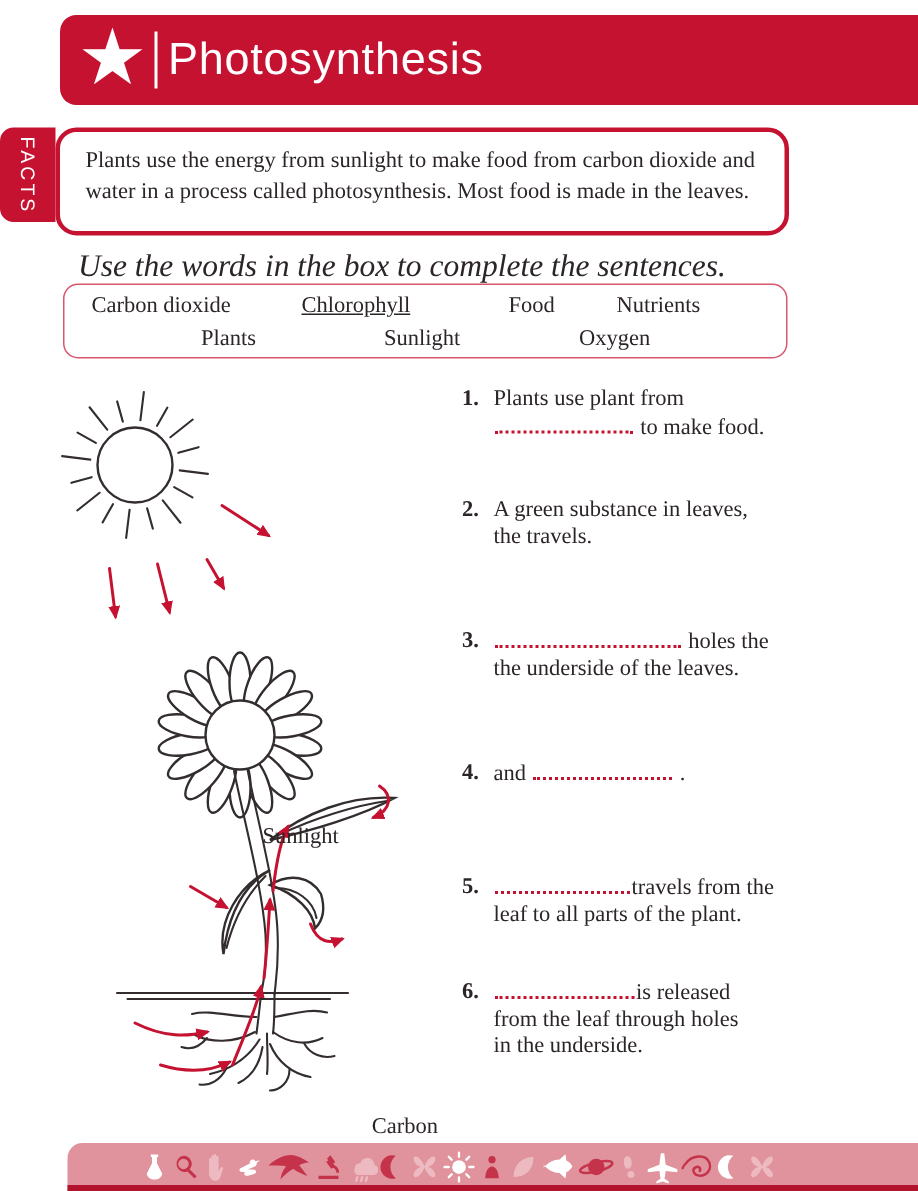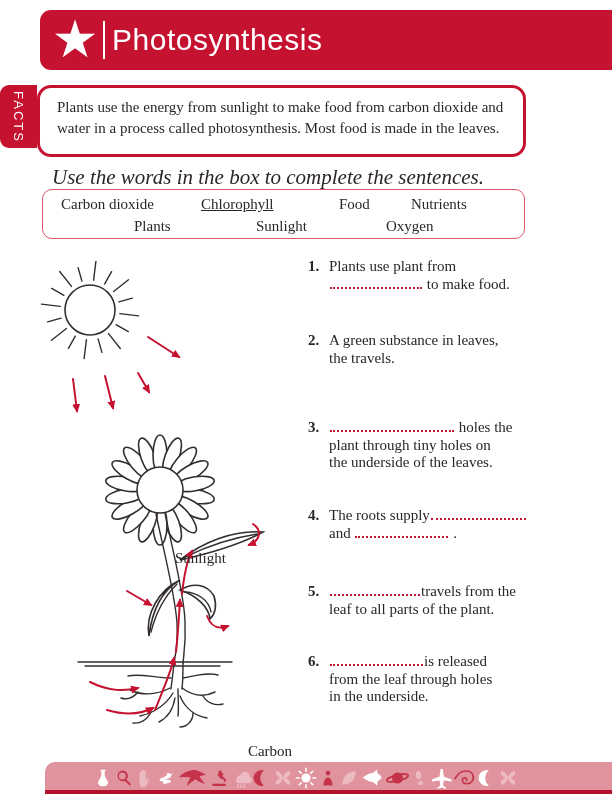--- a/index.html
+++ b/index.html
@@ -139,28 +139,26 @@
         <span class="num">2.</span>
         <div>
           <div><span>A green substance in leaves,</span></div>
           <div><span>the travels.</span></div>
         </div>
       </div>
       <div class="question">
         <span class="num">3.</span>
         <div>
           <div><span class="blank" style="width: 124px;"></span><span> holes the</span></div>
-          <div><span>plant through tiny holes on</span></div>
           <div><span>the underside of the leaves.</span></div>
         </div>
       </div>
       <div class="question">
         <span class="num">4.</span>
         <div>
-          <div><span>The roots supply</span><span class="blank" style="width: 95px;"></span></div>
           <div><span>and </span><span class="blank" style="width: 93px;"></span><span> .</span></div>
         </div>
       </div>
       <div class="question">
         <span class="num">5.</span>
         <div>
           <div><span class="blank" style="width: 90px;"></span><span>travels from the</span></div>
           <div><span>leaf to all parts of the plant.</span></div>
         </div>
       </div>

